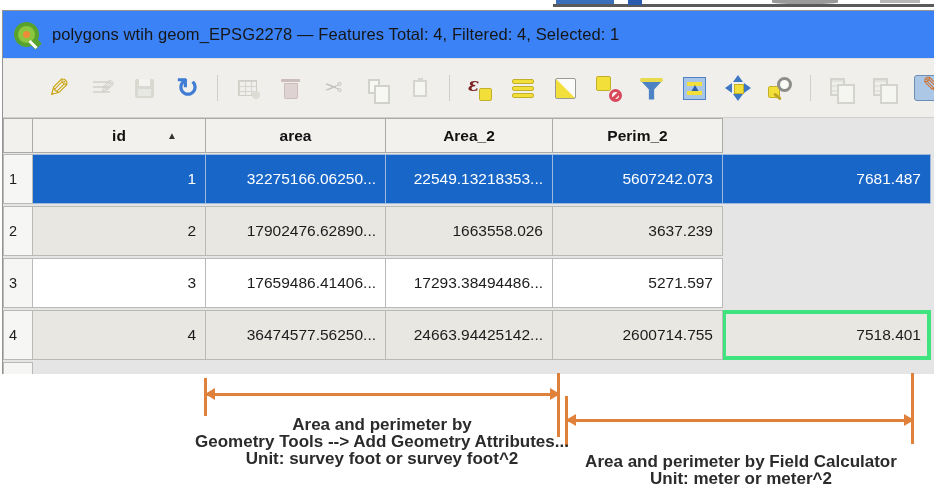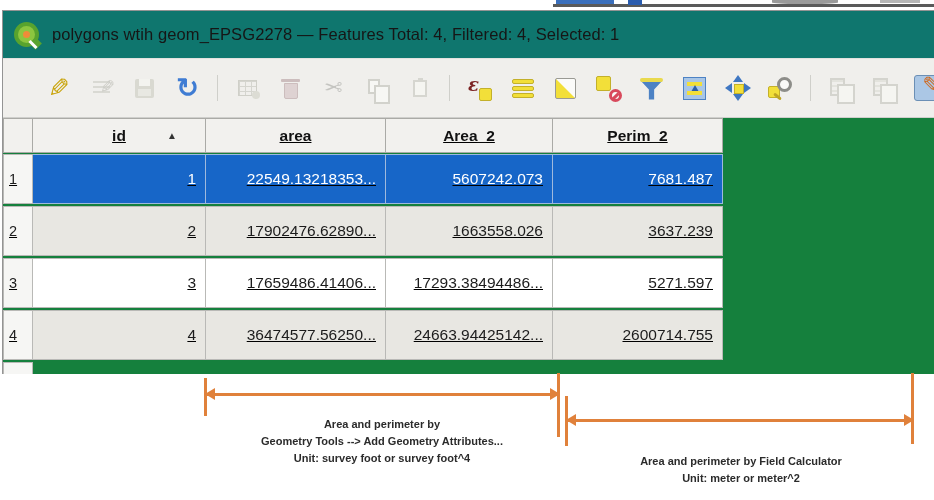--- a/index.html
+++ b/index.html
@@ -9,21 +9,21 @@
   
   .artifact-line { position:absolute; left:553px; top:4px; width:381px; height:3px; background:#5a5a5a; }
   .artifact-blue1 { position:absolute; left:556px; top:0; width:58px; height:4px; background:#3a6fbc; }
   .artifact-blue2 { position:absolute; left:628px; top:0; width:14px; height:5px; background:#2a5cae; }
   .artifact-wave { position:absolute; left:772px; top:0; width:66px; height:4px; background:#9a9a9a; border-radius:0 0 40% 40%; }
   .artifact-grey { position:absolute; left:880px; top:0; width:40px; height:3px; background:#b5b5b5; }
 
   
   .window { position:absolute; left:2px; top:10px; width:932px; border:1px solid #949494; border-right:none; border-bottom:none; background:#fff; }
 
-  .titlebar { height:47px; background:#0f766e; display:flex; align-items:center; padding-left:10px; }
+  .titlebar { height:47px; background:#3b82f6; display:flex; align-items:center; padding-left:10px; }
   .qgis-logo { width:27px; height:27px; position:relative; margin-right:12px; flex:0 0 auto; }
   .qgis-logo .ring { position:absolute; inset:1px; border-radius:50%; background:#58a32e; }
   .qgis-logo .ring2 { position:absolute; inset:5px; border-radius:50%; background:#8cc63f; }
   .qgis-logo .dot { position:absolute; left:10px; top:10px; width:7px; height:7px; border-radius:50%; background:#ef8b39; }
   .qgis-logo .tail { position:absolute; right:0px; bottom:0px; width:9px; height:9px; background:#58a32e; transform:rotate(45deg); }
   .qgis-logo .cut { position:absolute; right:2px; bottom:2px; width:10px; height:3px; background:#fdfdfd; transform:rotate(45deg); }
   .title-text { font-size:16.5px; color:#161616; letter-spacing:0.1px; }
 
   
   .tb { height:60px; background:#f0efec; border-top:1px solid #e2e1de; border-bottom:1px solid #cfcfcc; display:flex; align-items:center; gap:16px; padding-left:42px; overflow:hidden; }
@@ -72,41 +72,41 @@
   .zoomsel { width:27px; height:27px; position:relative; }
   .zoomsel .ysq { position:absolute; left:1px; bottom:4px; width:12px; height:12px; }
   .zoomsel .lens { position:absolute; right:2px; top:2px; width:15px; height:15px; border:3px solid #8d8d89; border-radius:50%; background:rgba(252,252,250,.85); }
   .zoomsel .handle { position:absolute; left:6px; bottom:4px; width:9px; height:3px; background:#bfa524; transform:rotate(40deg); border-radius:2px; }
   .gfield { width:15px; height:18px; border:2px solid #d4d4ce; background:linear-gradient(#e3e3dd 2px, transparent 2px); background-size:100% 5px; position:relative; left:-3px; top:-1px; }
   .gfield::after { content:""; position:absolute; left:5px; top:4px; width:14px; height:16px; border:2px solid #d4d4ce; background:#f5f5f1; }
   .fieldcalc { width:26px; height:26px; background:#abc7e5; border:1px solid #6b8fb5; border-radius:3px; position:relative; }
   .fieldcalc span { position:absolute; right:-3px; top:-4px; font-size:23px; color:#d2691e; }
 
   
-  .tablewrap { background:#15803d; padding-bottom:0;text-decoration:underline; }
+  .tablewrap { background:#e5e5e5; padding-bottom:0; }
   .trow { display:grid; grid-template-columns:30px 173px 180px 167px 170px 208px; margin-bottom:2px; }
   .tcell { height:50px; border:1px solid #b9b9b6; border-left:none; font-size:15.5px; color:#1c1c1c; display:flex; align-items:center; justify-content:flex-end; padding-right:9px; background:#fff; overflow:hidden; white-space:nowrap; }
   .tcell.first { border-left:1px solid #b9b9b6; justify-content:flex-start; padding-left:5px; padding-right:2px; background:#f6f6f4; font-size:14.5px; }
   .hrow { display:grid; grid-template-columns:30px 173px 180px 167px 170px 208px; margin-bottom:1px; }
   .hcell { height:35px; border:1px solid #aaaaa6; border-left:none; background:#f2f1ee; font-size:15.5px; font-weight:600; color:#111; display:flex; align-items:center; justify-content:center; position:relative; }
   .hcell.first { border-left:1px solid #aaaaa6; background:#f2f1ee; }
   .sort-arrow { position:absolute; right:28px; top:11px; font-size:10px; color:#333; }
   .alt .tcell:not(.first) { background:#e8e7e2; }
   .sel .tcell:not(.first) { background:#1766c8; color:#fff; border-color:#9fb9dd; }
   .tcell.cur { background:#e3e7e9; box-shadow:inset 0 0 0 3px #3fe47e; border-color:#3fe47e; }
   .row5-stub { width:30px; height:12px; border:1px solid #b9b9b6; border-bottom:none; background:#f6f6f4; }
 
   
   .orange { background:#e0813b; position:absolute; }
   .tick { width:3px; }
   .hline { height:3px; }
   .ah { position:absolute; width:0; height:0; border-top:6px solid transparent; border-bottom:6px solid transparent; top:-5px; }
   .ah-l { left:-2px; border-right:10px solid #e0813b; }
   .ah-r { right:-2px; border-left:10px solid #e0813b; }
-  .ann-text { position:absolute; text-align:center; font-size:11px; font-weight:bold; color:#2b2b2b; line-height:17px; }
+  .ann-text { position:absolute; text-align:center; font-size:17px; font-weight:bold; color:#2b2b2b; line-height:17px; }
 </style>
 </head>
 <body>
 
 <div class="stage">
 
   <div class="artifact-line"></div>
   <div class="artifact-blue1"></div>
   <div class="artifact-blue2"></div>
   <div class="artifact-wave"></div>
@@ -227,20 +227,21 @@
             <span>Area_2</span>
           </div>
         <div class="hcell">
             <span>Perim_2</span>
           </div>
       </div>
 
       <div class="trow sel">
         <div class="tcell first">1</div>
         <div class="tcell">1</div>
+        <div class="tcell">32275166.06250...</div>
         <div class="tcell">22549.13218353...</div>
         <div class="tcell">5607242.073</div>
         <div class="tcell">7681.487</div>
       </div>
 
       <div class="trow alt">
         <div class="tcell first">2</div>
         <div class="tcell">2</div>
         <div class="tcell">17902476.62890...</div>
         <div class="tcell">1663558.026</div>
@@ -254,20 +255,21 @@
         <div class="tcell">17293.38494486...</div>
         <div class="tcell">5271.597</div>
       </div>
 
       <div class="trow alt">
         <div class="tcell first">4</div>
         <div class="tcell">4</div>
         <div class="tcell">36474577.56250...</div>
         <div class="tcell">24663.94425142...</div>
         <div class="tcell">2600714.755</div>
+        <div class="tcell cur">7518.401</div>
       </div>
 
       <div class="row5-stub"></div>
     </div>
   </div>
 
   <div class="orange tick" style="left:204px; top:378px; height:38px;"></div>
   <div class="orange hline" style="left:207px; top:393px; width:351px;">
     <i class="ah ah-l"></i>
     <i class="ah ah-r"></i>
@@ -277,20 +279,20 @@
   <div class="orange tick" style="left:565px; top:396px; height:50px;"></div>
   <div class="orange hline" style="left:568px; top:419px; width:344px;">
     <i class="ah ah-l"></i>
     <i class="ah ah-r"></i>
   </div>
   <div class="orange tick" style="left:911px; top:373px; height:71px;"></div>
 
   <div class="ann-text" style="left:170px; top:416px; width:424px;">
     <div>Area and perimeter by</div>
     <div>Geometry Tools --&gt; Add Geometry Attributes...</div>
-    <div>Unit: survey foot or survey foot^4</div>
+    <div>Unit: survey foot or survey foot^2</div>
   </div>
   <div class="ann-text" style="left:565px; top:453px; width:352px;">
     <div>Area and perimeter by Field Calculator</div>
     <div>Unit: meter or meter^2</div>
   </div>
 
 </div>
 
 </body></html>

